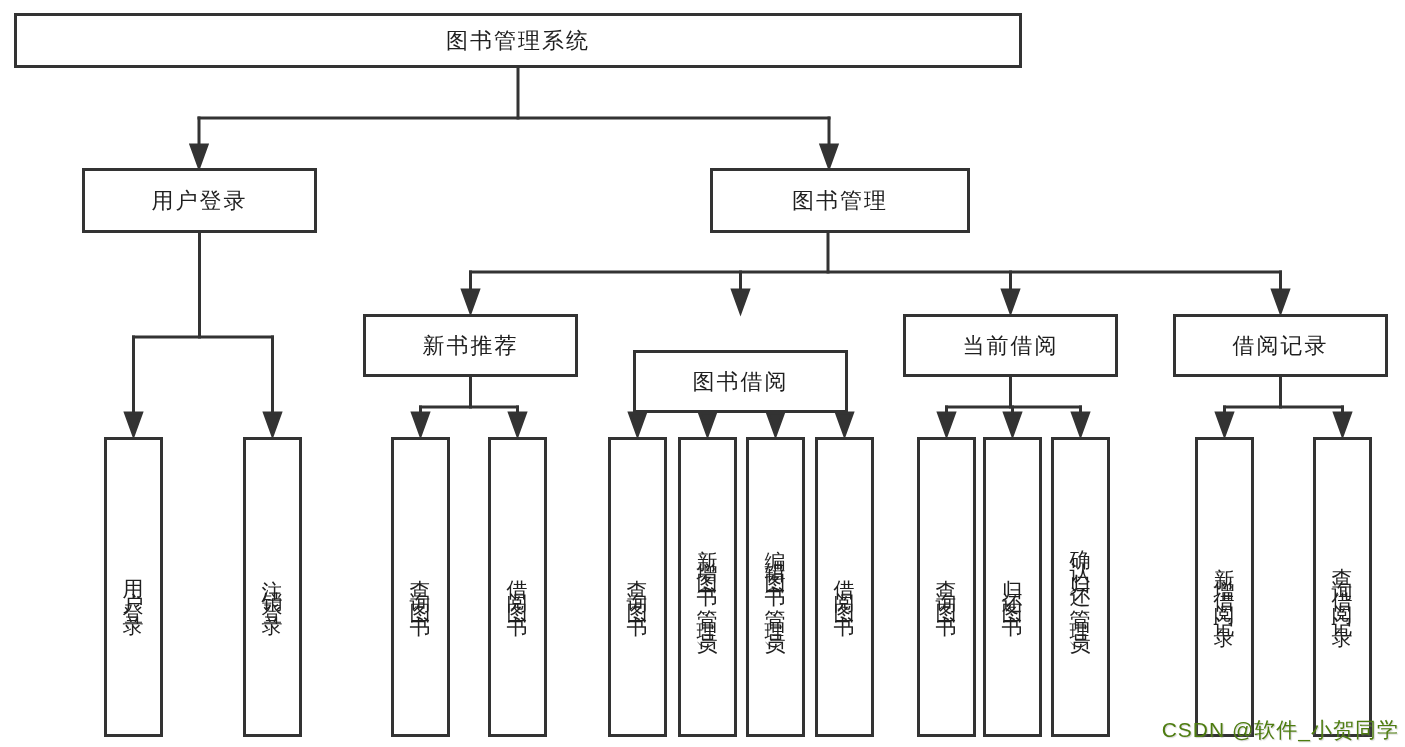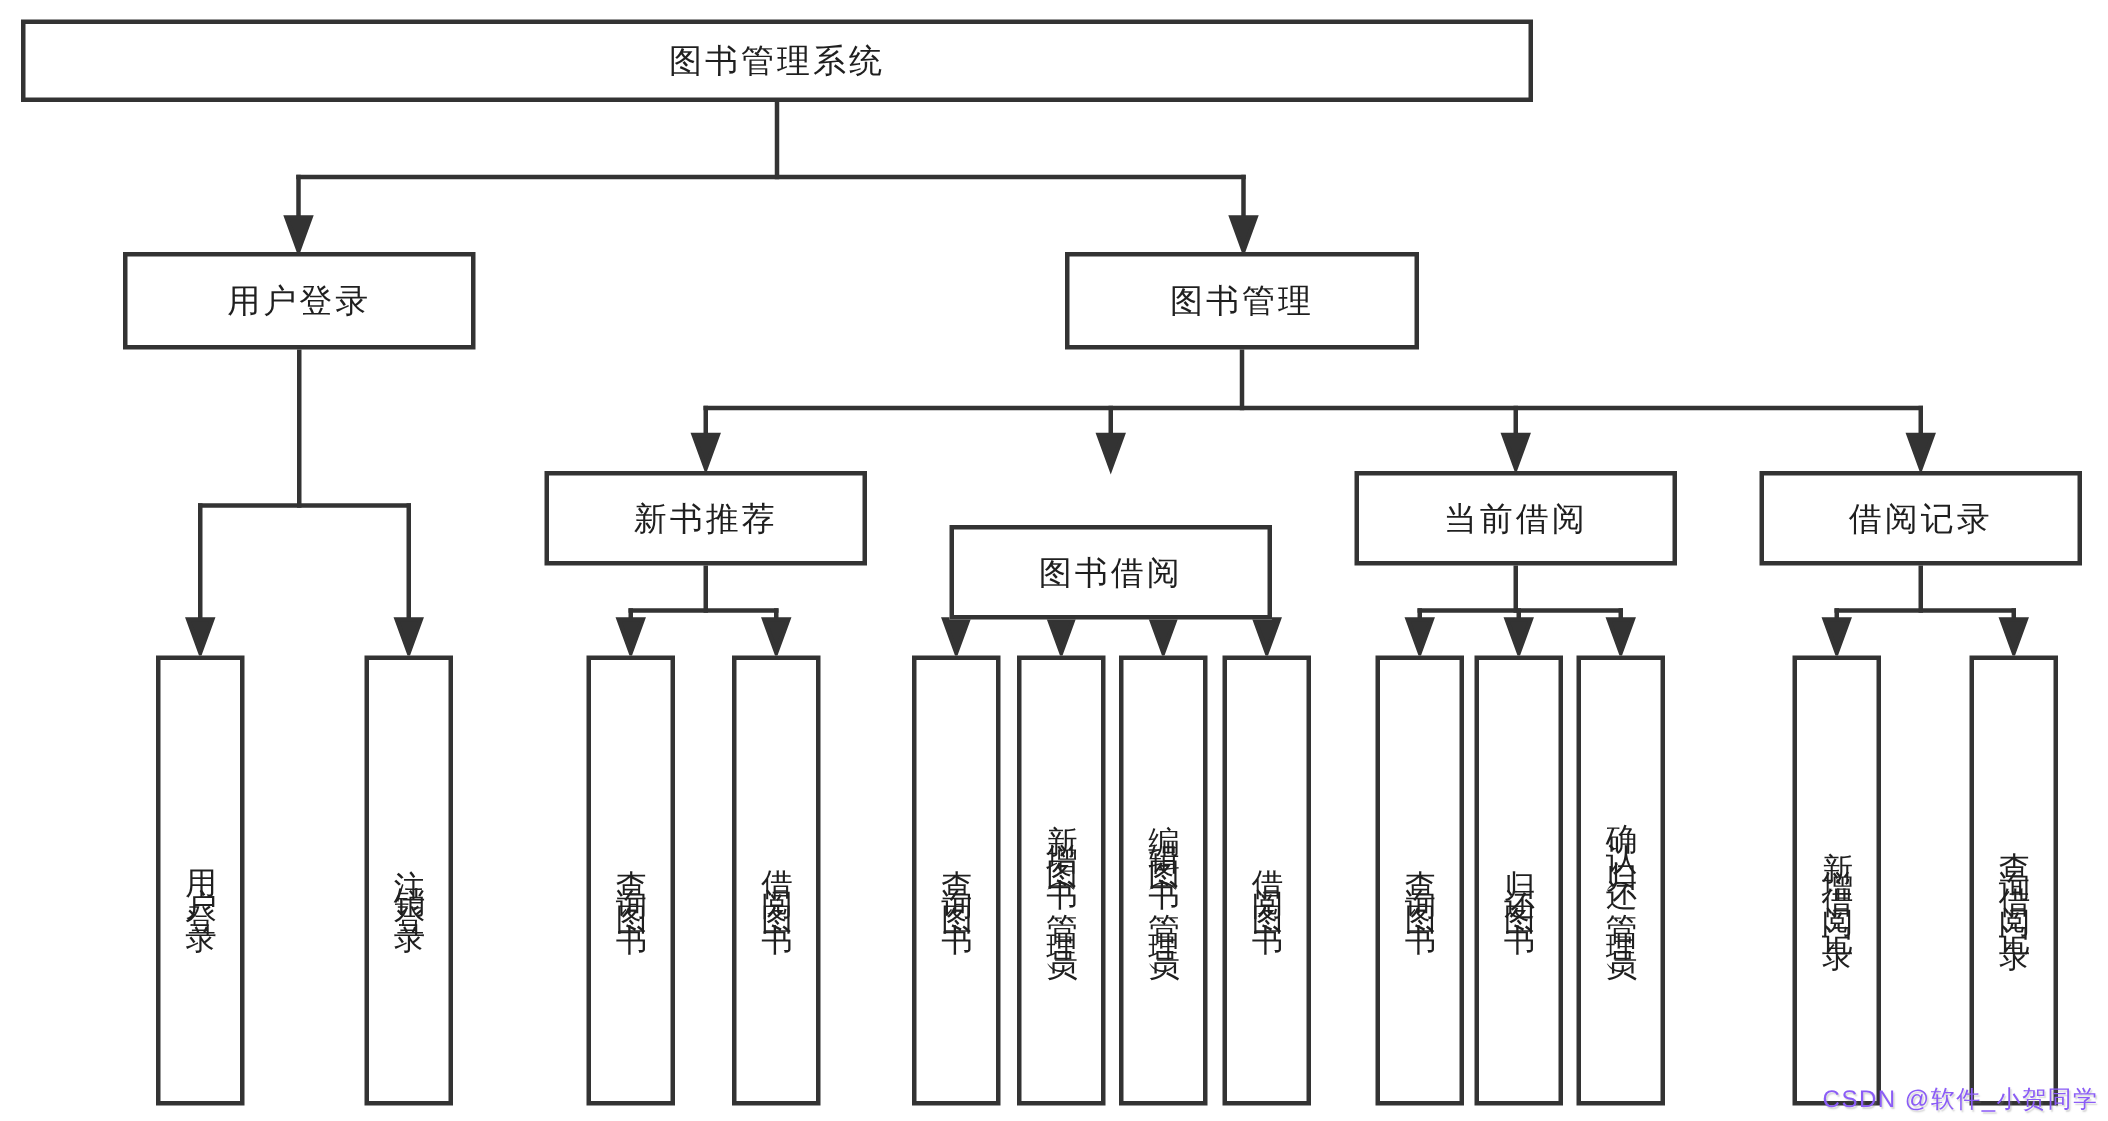--- a/index.html
+++ b/index.html
@@ -43,22 +43,22 @@
     text-align: center;
     font-size: 21px;
     letter-spacing: 12px;
     line-height: 53px;
     white-space: normal;
   }
   .watermark {
     position: absolute;
     right: 6px;
     bottom: 3px;
-    font-size: 16px;
-    color: #8b5cf6;
+    font-size: 21px;
+    color: #4d7c0f;
     text-shadow: 1px 1px 1px rgba(130,130,130,0.35);
     letter-spacing: 1px;
   }
 </style>
 </head>
 <body>
 
 <div class="stage">
 
   <svg class="wires" viewBox="0 0 1405 747" xmlns="http://www.w3.org/2000/svg">
@@ -139,21 +139,21 @@
     </g>
   </svg>
 
   <div class="box" style="left:14px; top:13px; width:1008px; height:55px;">
     <span>图书管理系统</span>
   </div>
 
   <div class="box" style="left:82px; top:168px; width:235px; height:65px;">
     <span>用户登录</span>
   </div>
-  <div class="box" style="left:710px; top:168px; width:236px; height:65px;text-align:right;">
+  <div class="box" style="left:710px; top:168px; width:260px; height:65px;text-align:right;">
     <span>图书管理</span>
   </div>
 
   <div class="box" style="left:363px; top:314px; width:215px; height:63px;justify-content:center;">
     <span>新书推荐</span>
   </div>
   <div class="box" style="left:633px; top:314px; width:215px; height:63px;margin-top:36px;">
     <span>图书借阅</span>
   </div>
   <div class="box" style="left:1173px; top:314px; width:215px; height:63px;">

